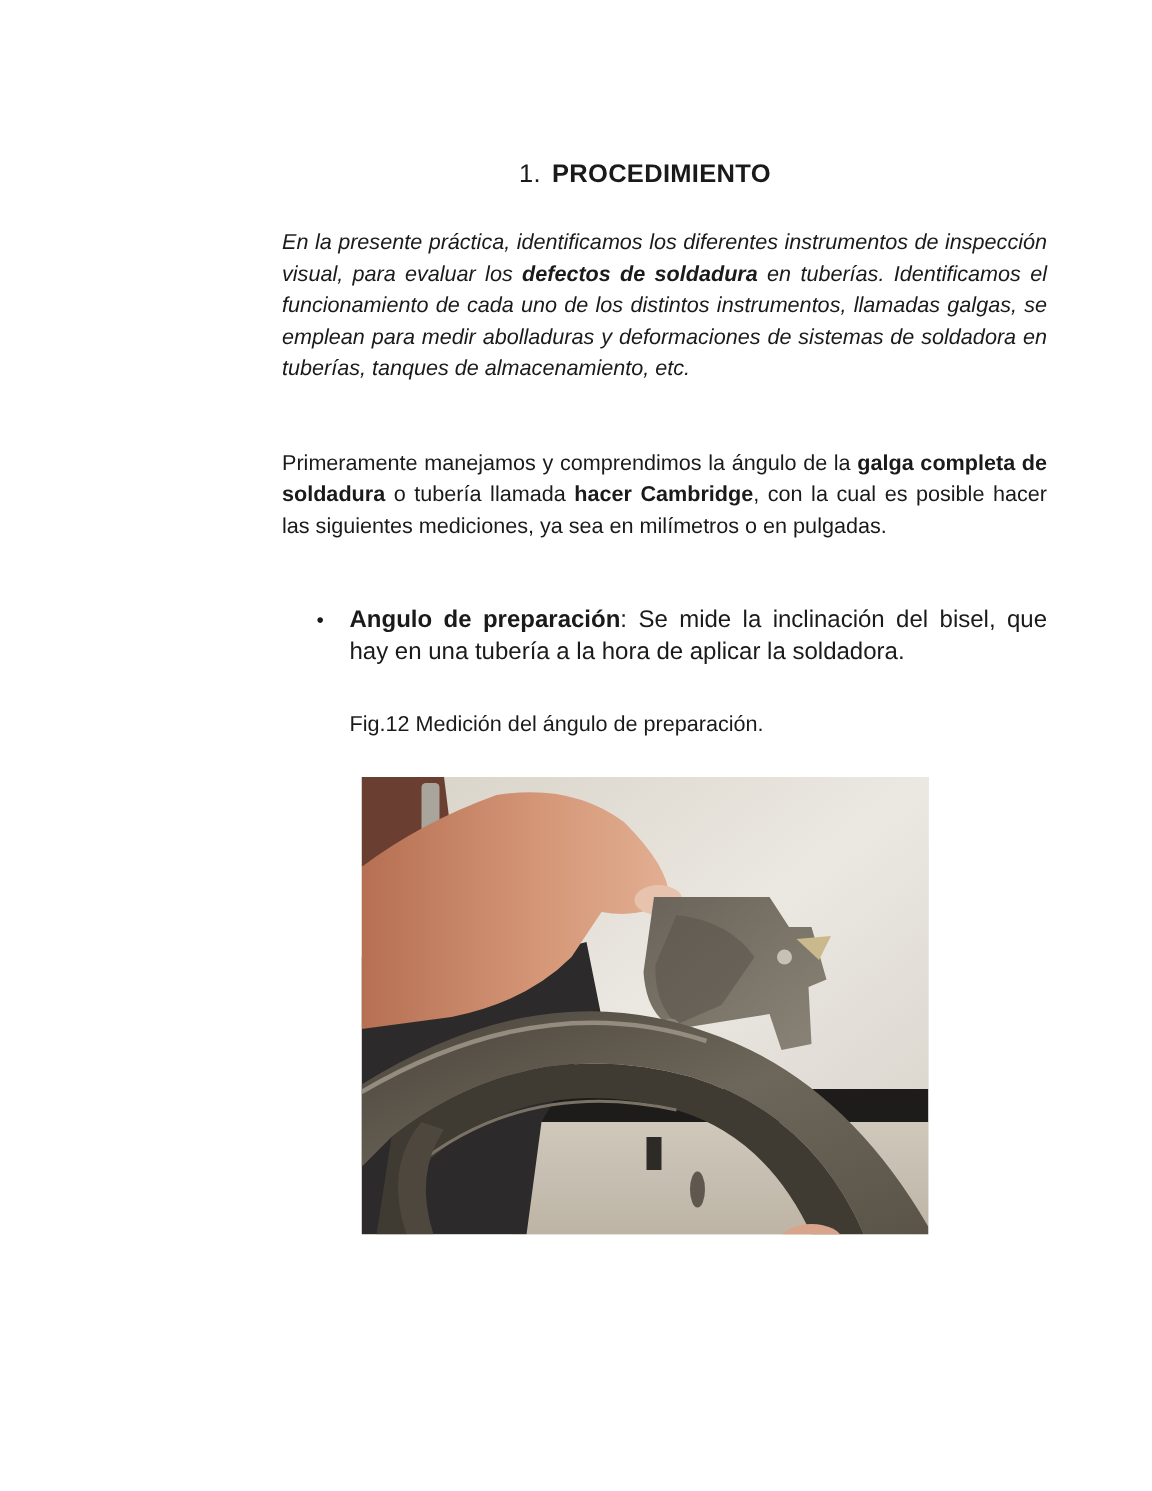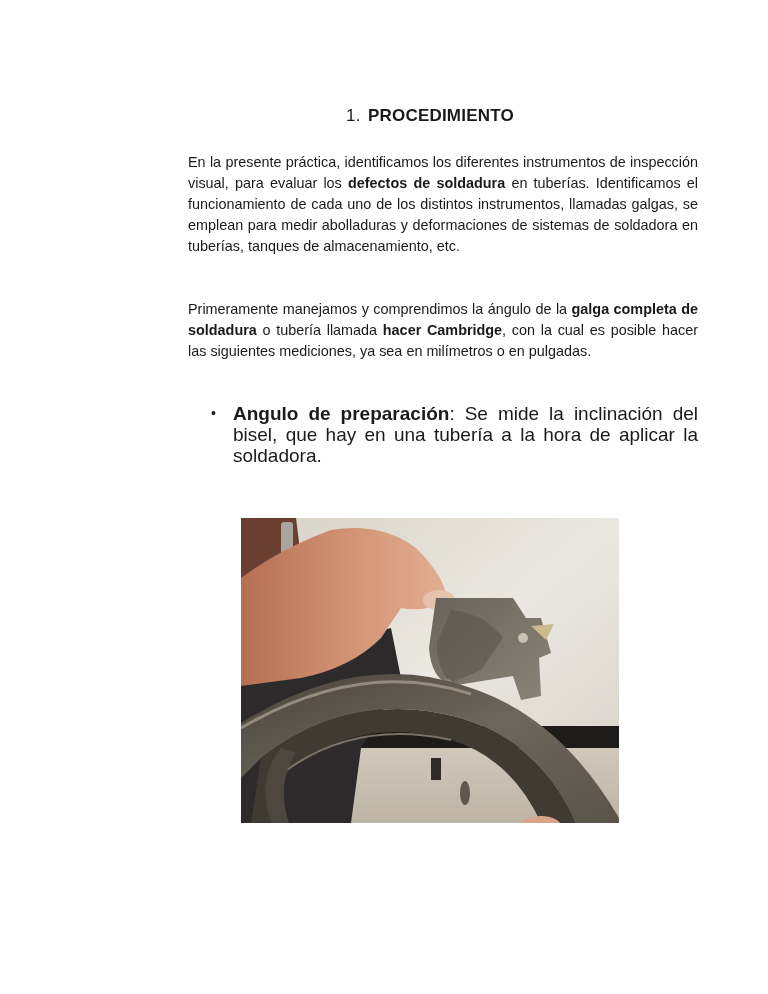--- a/index.html
+++ b/index.html
@@ -43,40 +43,40 @@
     .para {
       position: absolute;
       left: 188px;
       width: 510px;
       font-size: 14.4px;
       line-height: 21px;
       text-align: justify;
       margin: 0;
     }
     .para b { font-weight: bold; }
-    #p1 { top: 152px; }
+    #p1 { top: 152px; font-style: italic; }
     #p2 { top: 299px; }
     .bullet-item {
       position: absolute;
       top: 403px;
       left: 188px;
       width: 510px;
     }
     .bullet-dot {
       position: absolute;
       left: 23px;
       top: 0px;
       font-size: 14px;
       line-height: 21px;
     }
     .bullet-text {
       position: absolute;
       left: 45px;
       width: 465px;
-      font-size: 19px;
+      font-size: 16px;
       line-height: 21px;
       text-align: justify;
       margin: 0;
     }
     .caption {
       position: absolute;
       top: 473px;
       left: 233px;
       font-size: 14.4px;
       line-height: 21px;
@@ -104,20 +104,21 @@
 
   <p class="para" id="p1"><span>En la presente práctica, identificamos los diferentes instrumentos de inspección visual, para evaluar los </span><b>defectos de soldadura</b><span> en tuberías. Identificamos el funcionamiento de cada uno de los distintos instrumentos, llamadas galgas, se emplean para medir abolladuras y deformaciones de sistemas de soldadora en tuberías, tanques de almacenamiento, etc.</span></p>
 
   <p class="para" id="p2"><span>Primeramente manejamos y comprendimos la ángulo de la </span><b>galga completa de soldadura</b><span> o tubería llamada </span><b>hacer Cambridge</b><span>, con la cual es posible hacer las siguientes mediciones, ya sea en milímetros o en pulgadas.</span></p>
 
   <div class="bullet-item">
     <span class="bullet-dot">•</span>
     <p class="bullet-text"><b>Angulo de preparación</b><span>: Se mide la inclinación del bisel, que hay en una tubería a la hora de aplicar la soldadora.</span></p>
   </div>
 
+  <div class="caption">Fig.12 Medición del ángulo de preparación.</div>
 
   <div class="photo">
     <svg width="378" height="305" viewBox="0 0 378 305" xmlns="http://www.w3.org/2000/svg">
       <defs>
         <linearGradient id="wall" x1="0" y1="0" x2="1" y2="1">
           <stop offset="0" stop-color="#d8d2c6"></stop>
           <stop offset="0.5" stop-color="#ebe8e2"></stop>
           <stop offset="1" stop-color="#d6d1c8"></stop>
         </linearGradient>
         <linearGradient id="floor" x1="0" y1="0" x2="0" y2="1">

